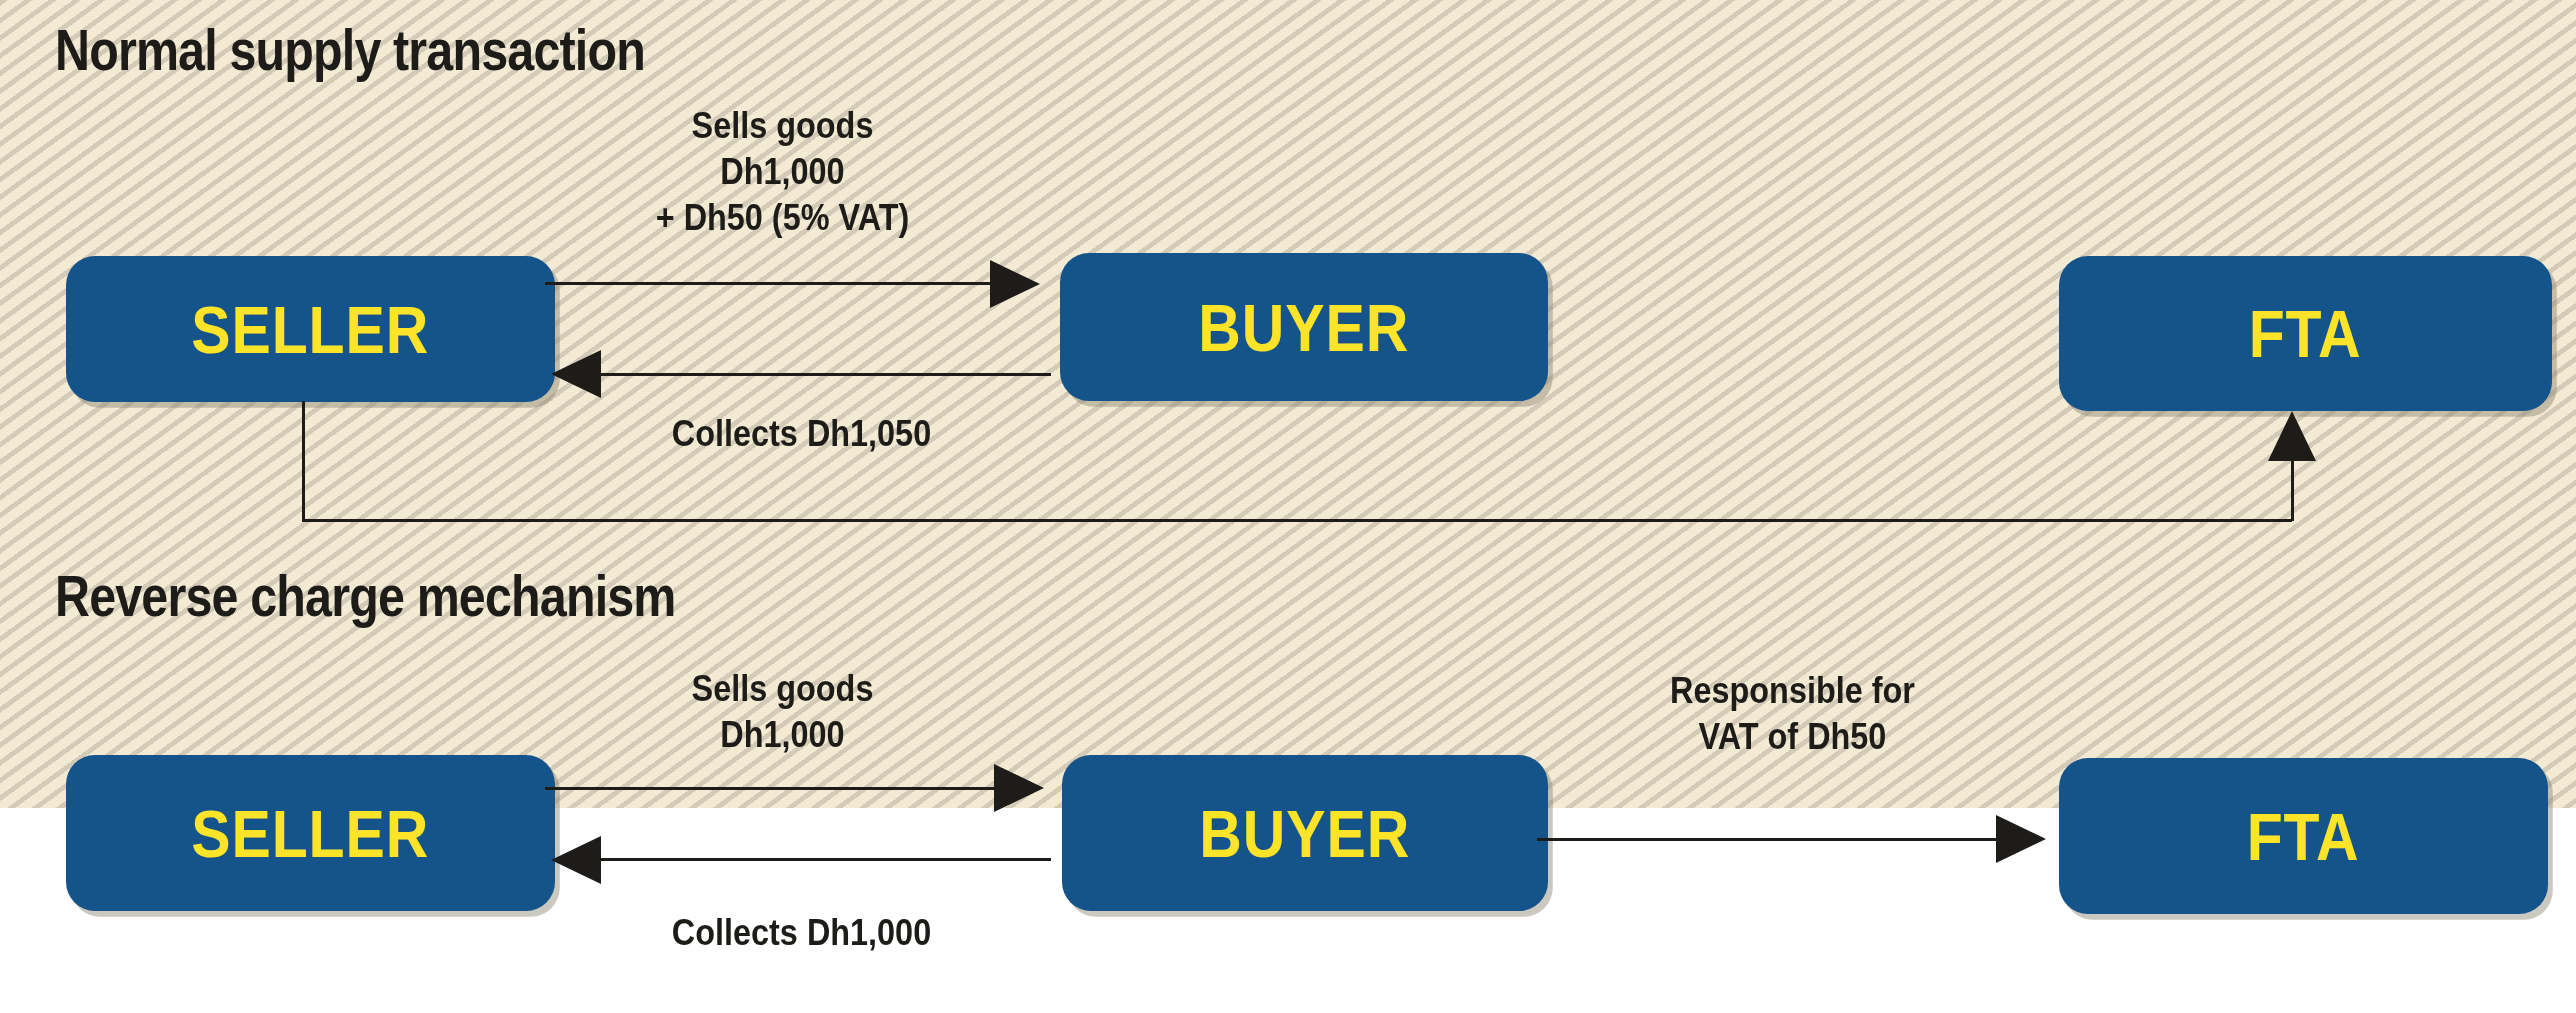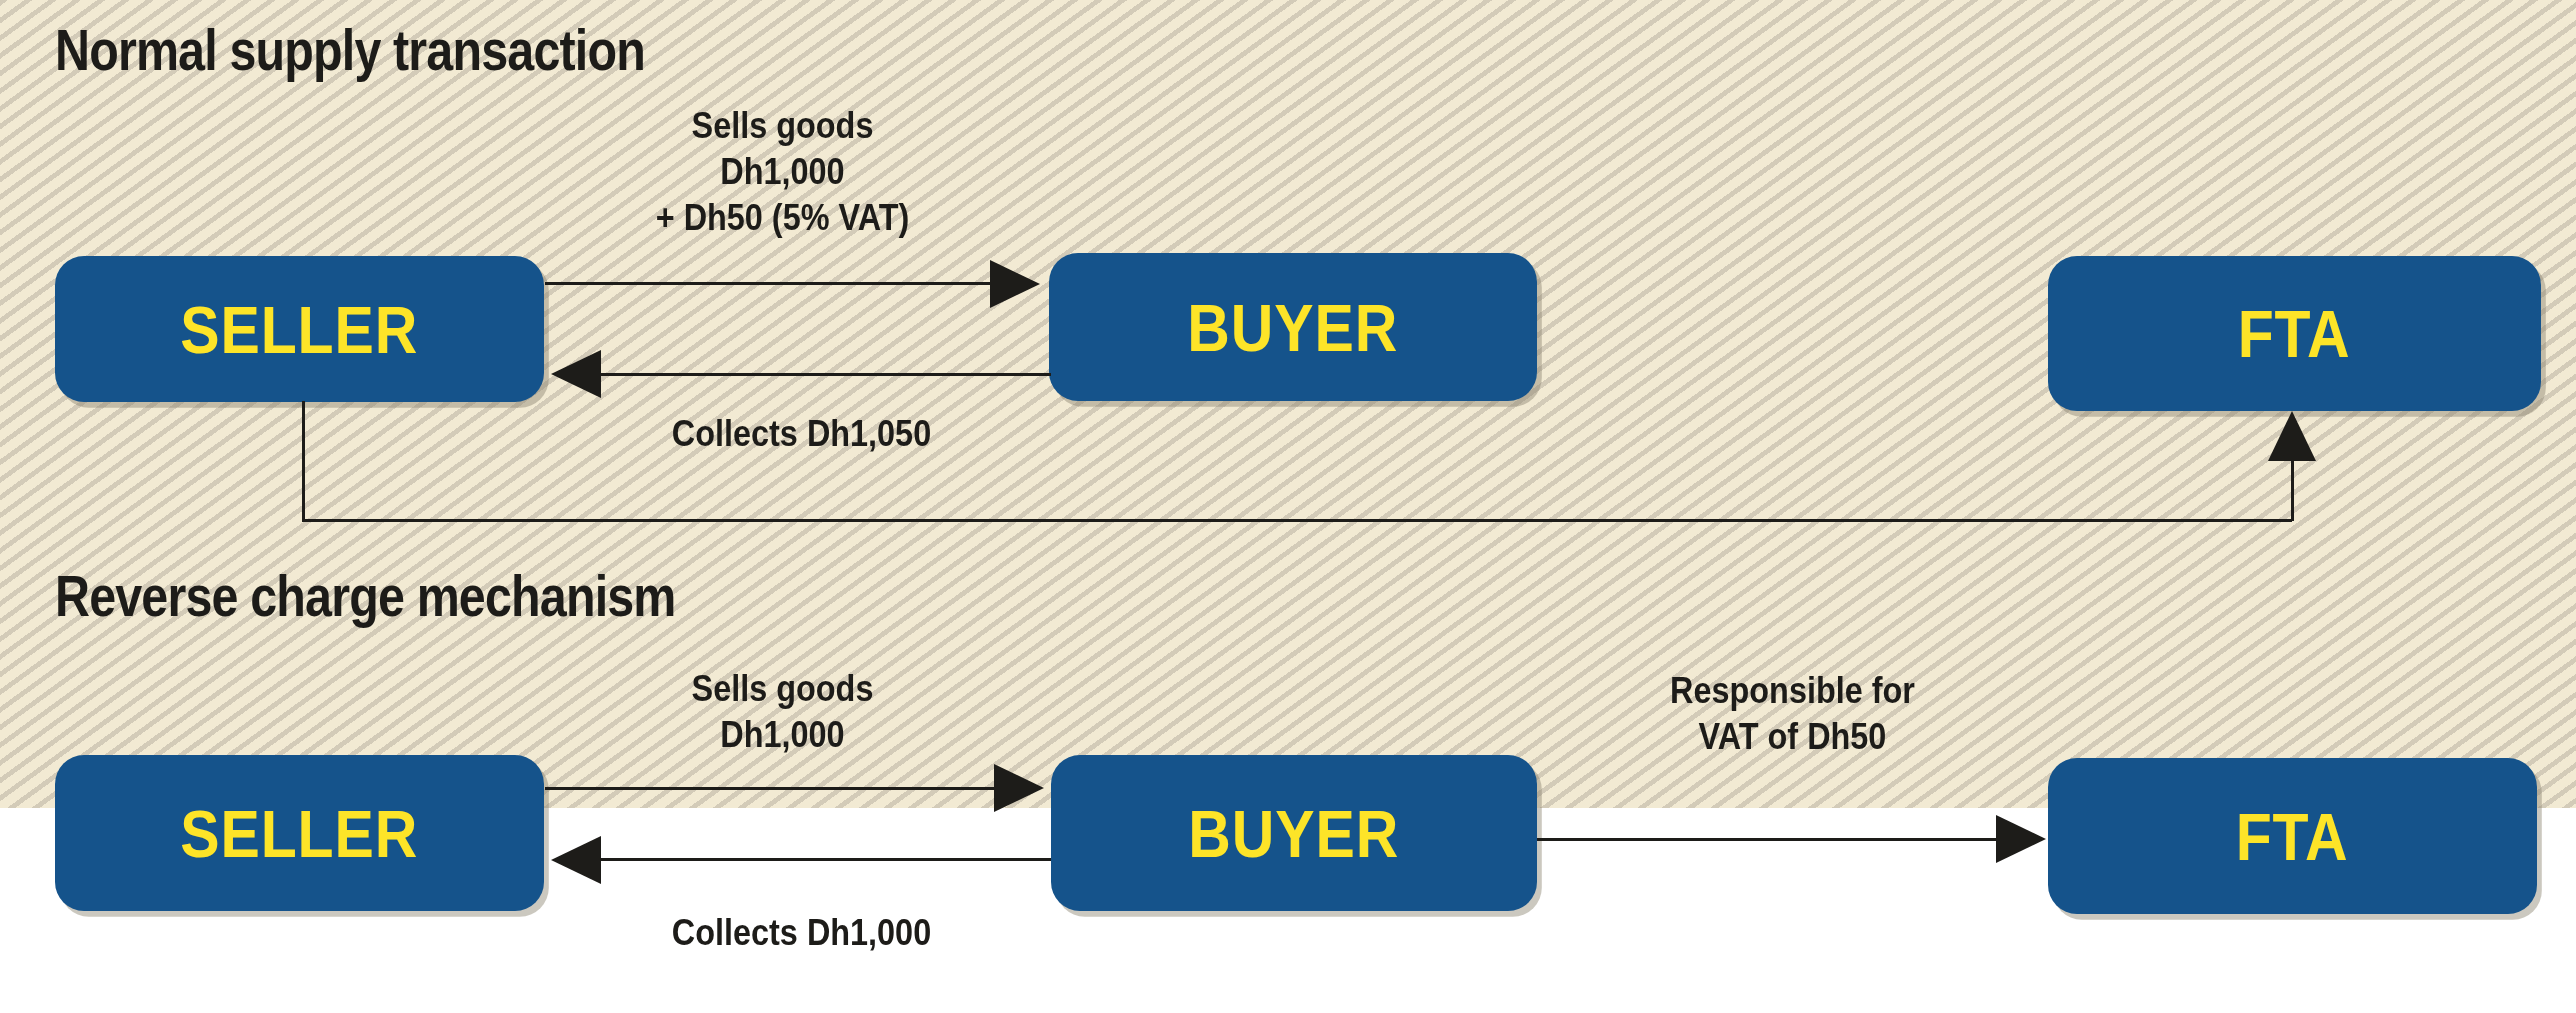--- a/index.html
+++ b/index.html
@@ -19,20 +19,21 @@
   }
   .title{
     position:absolute; left:55px; margin:0; color:var(--ink);
     font-size:57px; font-weight:bold; line-height:59px; white-space:nowrap;
     transform:scaleX(0.85); transform-origin:left top; letter-spacing:-1px;
   }
   .box{
     position:absolute; background:var(--blue); border-radius:29px;
     display:flex; align-items:center; justify-content:center;
     box-shadow:4.8px 5.7px 0 rgba(140,132,114,0.45);
+    margin-left:11px;
   }
   .box-label{
     color:var(--yellow); font-size:67px; font-weight:bold; letter-spacing:1px;
     transform:scaleX(0.88); transform-origin:center center; white-space:nowrap;
   }
   .alabel{
     position:absolute; color:var(--ink); font-size:36px; font-weight:bold;
     line-height:46px; text-align:center; transform:scaleX(0.9);
     transform-origin:center center;
   }

